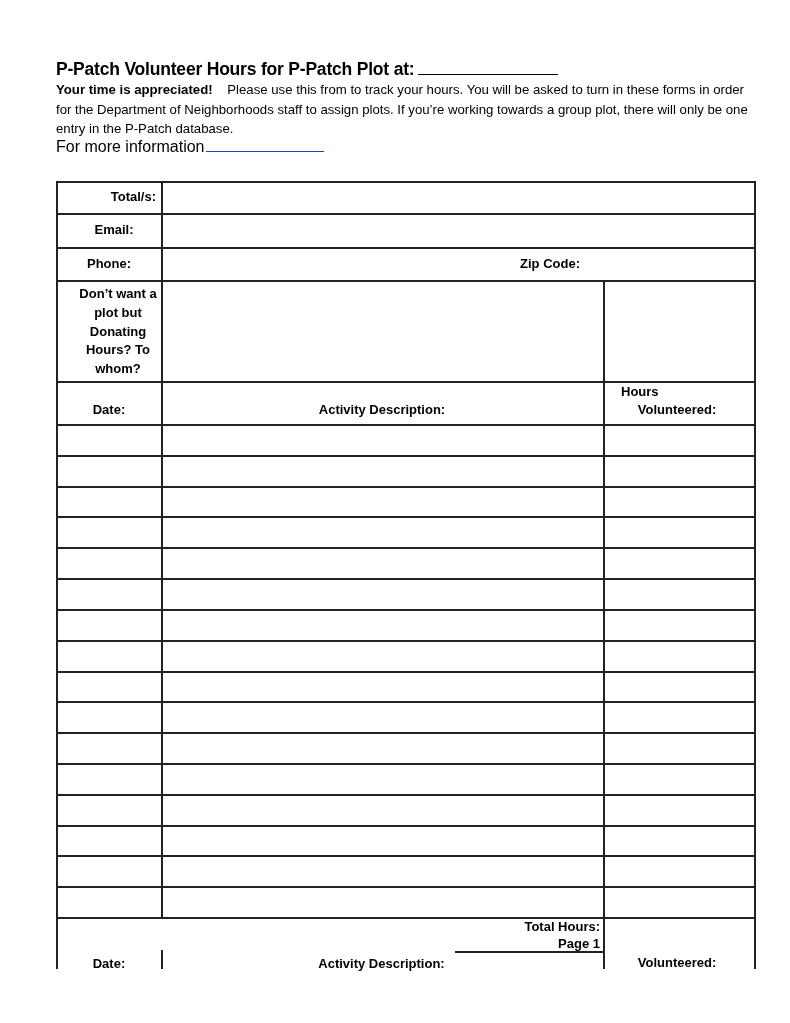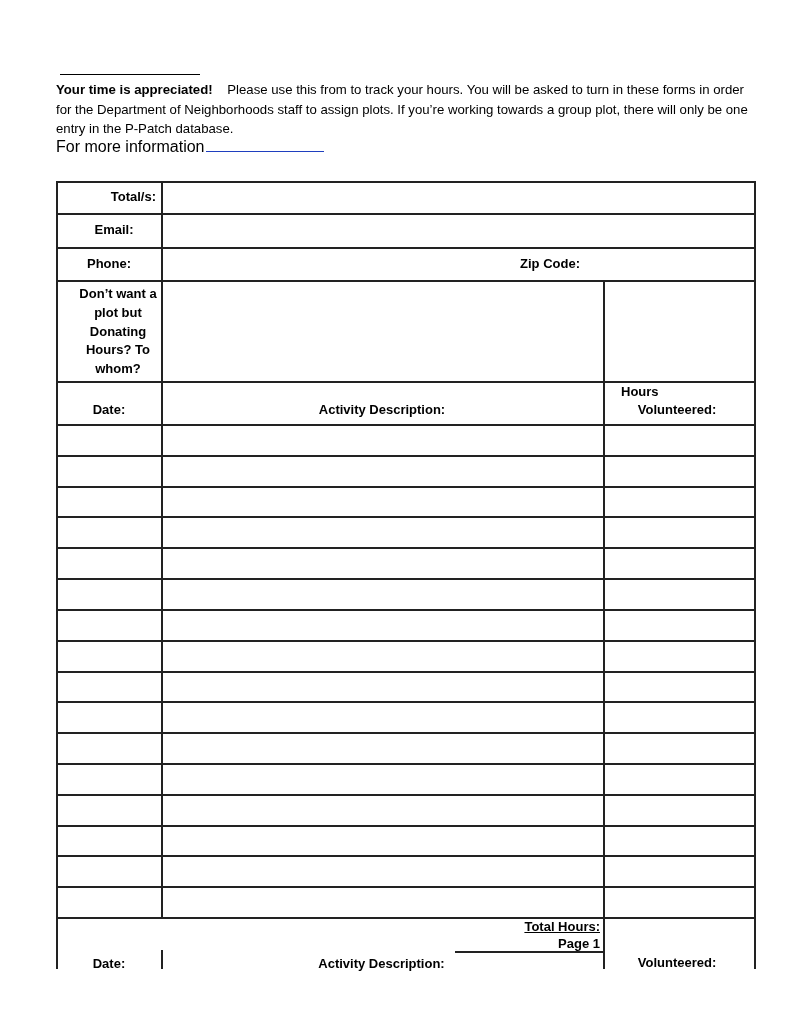--- a/index.html
+++ b/index.html
@@ -12,21 +12,21 @@
   .more .link{display:inline-block;width:118px;border-bottom:1px solid #1f3fbf;height:13px;vertical-align:baseline;margin-left:1px;}
   .line{position:absolute;background:#222;}
   .h{height:1.6px;}
   .v{width:1.6px;}
   .lbl{position:absolute;font-size:13px;font-weight:bold;text-align:center;}
   .cell{position:absolute;}
 </style>
 </head>
 <body>
 
-<div class="title"><span class="blank"></span></div>
+<div class="title"><span>P-Patch Volunteer Hours for P-Patch Plot at:</span><span class="blank"></span></div>
 
 <div class="intro"><b>Your time is appreciated!</b>&nbsp;&nbsp;&nbsp;&nbsp;<span>Please use this from to track your hours. You will be asked to turn in these forms in order for the Department of Neighborhoods staff to assign plots. If you’re working towards a group plot, there will only be one entry in the P-Patch database.</span></div>
 
 <div class="more"><span>For more information</span><span class="link"></span></div>
 
 <div id="table">
     <div class="line h" style="left: 56px; top: 181px; width: 699px;"></div>
     <div class="line h" style="left: 56px; top: 213px; width: 699px;"></div>
     <div class="line h" style="left: 56px; top: 247px; width: 699px;"></div>
     <div class="line h" style="left: 56px; top: 280px; width: 699px;"></div>
@@ -108,21 +108,21 @@
     <div class="cell" style="left: 605px; top: 796px; width: 148px; height: 28px;"></div>
     <div class="cell" style="left: 58px; top: 827px; width: 102px; height: 28px;"></div>
     <div class="cell" style="left: 163px; top: 827px; width: 439px; height: 28px;"></div>
     <div class="cell" style="left: 605px; top: 827px; width: 148px; height: 28px;"></div>
     <div class="cell" style="left: 58px; top: 857px; width: 102px; height: 28px;"></div>
     <div class="cell" style="left: 163px; top: 857px; width: 439px; height: 28px;"></div>
     <div class="cell" style="left: 605px; top: 857px; width: 148px; height: 28px;"></div>
     <div class="cell" style="left: 58px; top: 888px; width: 102px; height: 28px;"></div>
     <div class="cell" style="left: 163px; top: 888px; width: 439px; height: 28px;"></div>
     <div class="cell" style="left: 605px; top: 888px; width: 148px; height: 28px;"></div>
-    <div class="lbl" style="left: 420px; top: 919px; width: 180px; text-align: right; text-decoration: underline;">Total Hours:</div>
+    <div class="lbl" style="left: 420px; top: 919px; width: 180px; text-align: right;">Total Hours:</div>
     <div class="lbl" style="left: 420px; top: 936px; width: 180px; text-align: right;">Page 1</div>
     <div class="line h" style="left: 455px; top: 951px; width: 148px;"></div>
     <div class="cell" style="left: 605px; top: 919px; width: 148px; height: 48px;"></div>
     <div class="lbl" style="left: 62px; top: 956px; width: 94px; text-align: center;">Date:</div>
     <div class="lbl" style="left: 161px; top: 956px; width: 441px; text-align: center;">Activity Description:</div>
     <div class="lbl" style="left: 607px; top: 955px; width: 140px; text-align: center;">Volunteered:</div>
     <div style="position: absolute; left: 160px; top: 919px; width: 5px; height: 31px; background: rgb(255, 255, 255);"></div>
   </div>
 
 </body></html>

